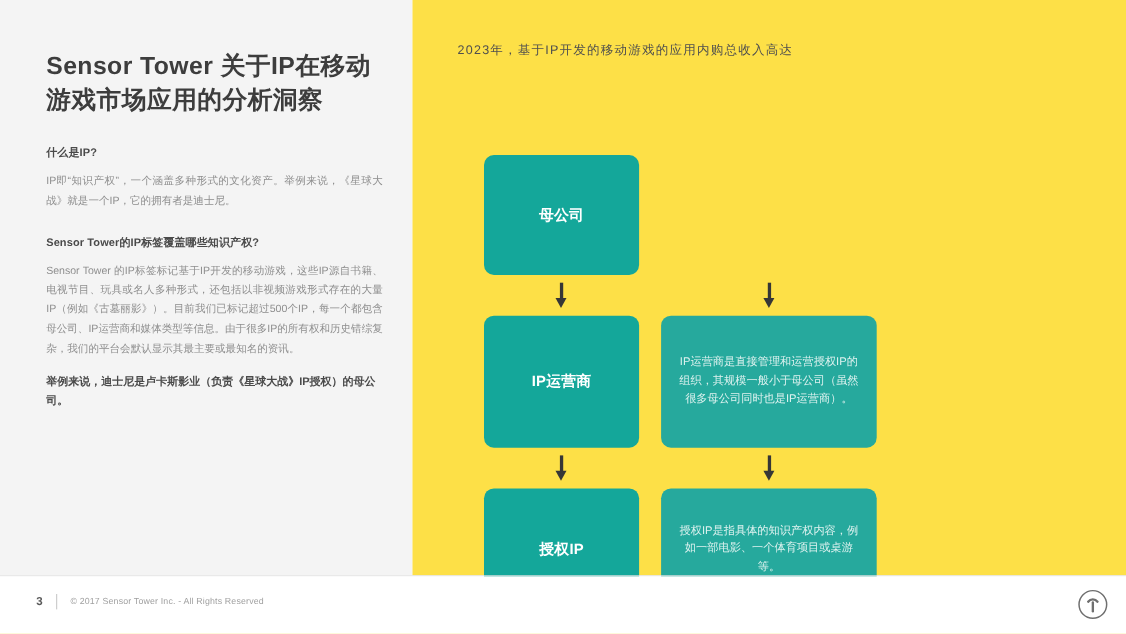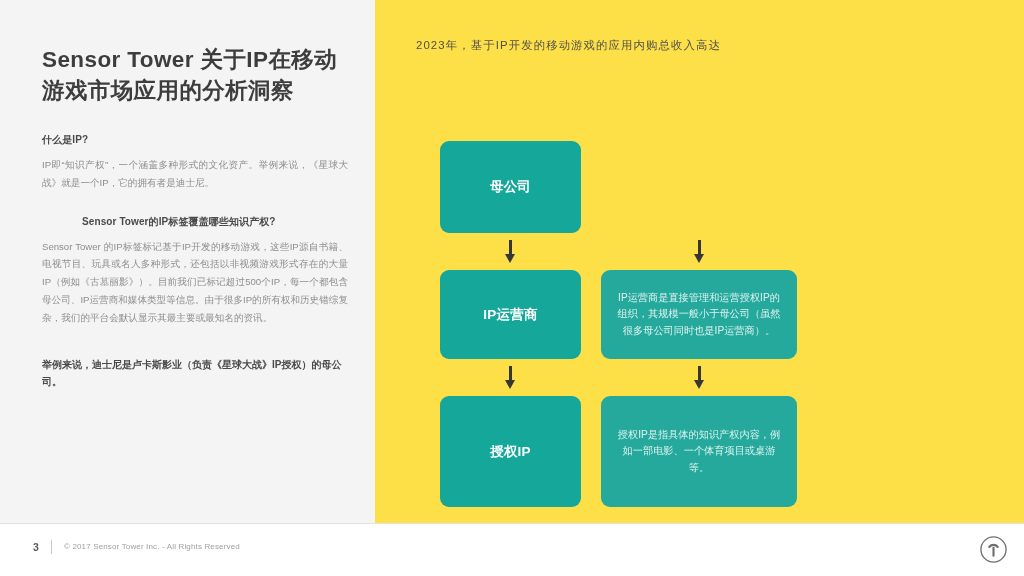--- a/index.html
+++ b/index.html
@@ -50,38 +50,38 @@
   }
 
   .q-head {
     font-size: 10px;
     font-weight: bold;
     color: #4a4a4a;
     line-height: 1.5;
     margin-top: 26px;
     letter-spacing: .1px;
   }
-  .q-head.tight { margin-top: 22px; margin-left: 40px; }
+  .q-head.tight { margin-top: 22px; }
 
   .q-body {
     font-size: 9.6px;
     font-weight: normal;
     color: #8e8e8e;
     line-height: 1.85;
     margin-top: 9px;
     text-align: justify;
     text-justify: inter-character;
   }
 
   .q-foot {
     font-size: 10px;
     font-weight: bold;
     color: #4a4a4a;
     line-height: 1.72;
-    margin-top: 30px;
+    margin-top: 13px;
   }
 
   
   .right-panel {
     position: absolute;
     left: 375px;
     top: 0;
     right: 0;
     height: 523px;
     background: #fde047;
@@ -124,40 +124,40 @@
   .box {
     border-radius: 9px;
     display: flex;
     align-items: center;
     justify-content: center;
     text-align: center;
   }
 
   .box-label {
     width: 141px;
-    height: 92px;
+    height: 109px;
     background: #14a79a;
     color: #ffffff;
     font-size: 13.5px;
     font-weight: bold;
     letter-spacing: .2px;
   }
 
   .box-desc {
     width: 196px;
     height: 92px;
     background: #26a99d;
     color: #ddf2ef;
     font-size: 10.2px;
     font-weight: normal;
     line-height: 1.62;
     padding: 8px 16px;
   }
 
-  .row2 .box-label, .row2 .box-desc { height: 89px; }
+  .row2 .box-label, .row2 .box-desc { height: 120px; }
   .row3 .box-label, .row3 .box-desc { height: 111px; }
 
   
   .arrow-row {
     display: flex;
     gap: 20px;
     height: 37px;
   }
   .arrow-cell {
     display: flex;

